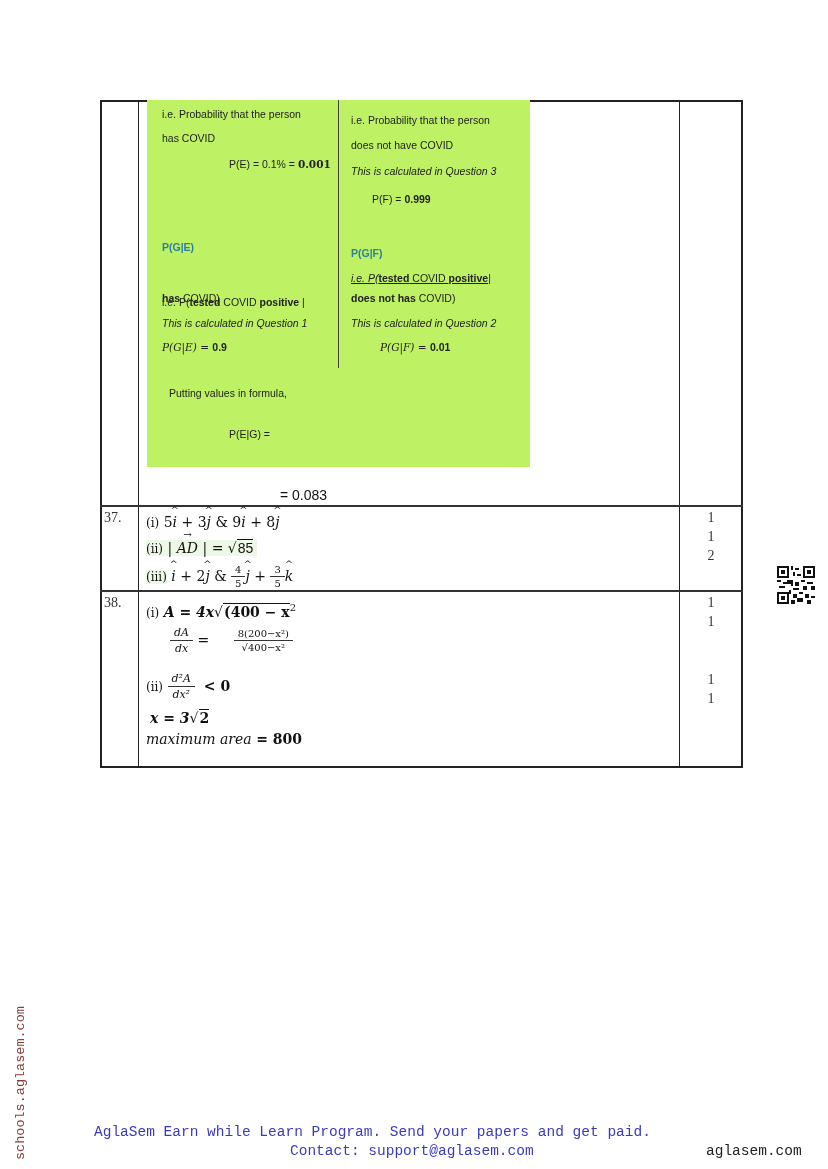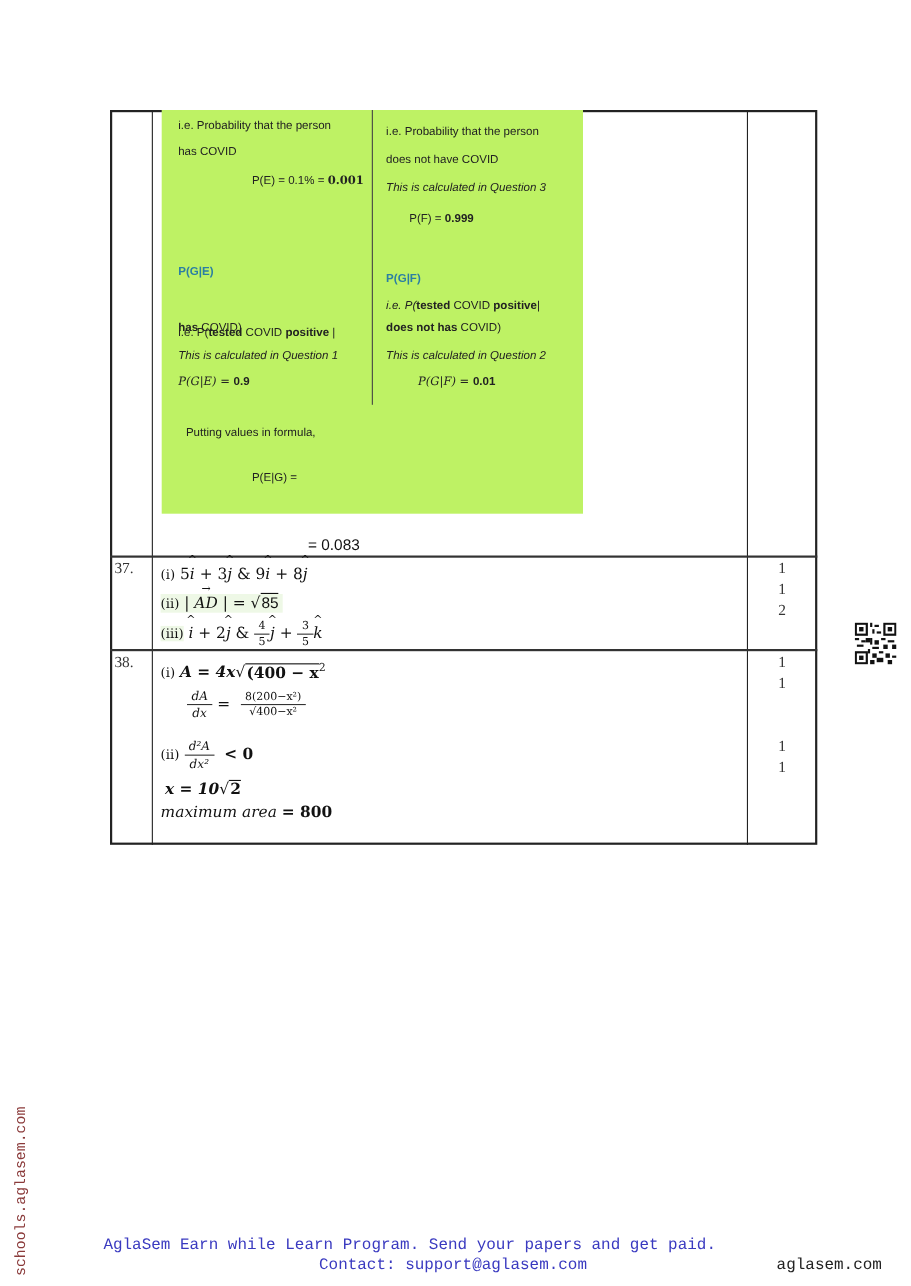--- a/index.html
+++ b/index.html
@@ -68,21 +68,21 @@
   <div class="txt sans it" style="left:204px; top:65px;">This is calculated in Question 3</div>
   <div class="txt sans" style="left:225px; top:93px;"><span>P(F) = </span><span class="b">0.999</span></div>
 
   <div class="txt sans teal" style="left:15px; top:141px;">P(G|E)</div>
   <div class="txt sans" style="left:15px; top:168px;margin-top:28px;"><span>i.e. P(</span><span class="b">tested</span><span> COVID </span><span class="b">positive</span><span> |</span></div>
   <div class="txt sans" style="left:15px; top:192px;"><span class="b">has</span><span> COVID)</span></div>
   <div class="txt sans it" style="left:15px; top:217px;">This is calculated in Question 1</div>
   <div class="txt sans" style="left:15px; top:241px;"><span class="ser it">P(G|E) = </span><span class="b">0.9</span></div>
 
   <div class="txt sans teal" style="left:204px; top:147px;">P(G|F)</div>
-  <div class="txt sans" style="left:204px; top:172px;"><span class="it">i.e. P(</span><span class="b">tested</span><span> COVID </span><span class="b">positive</span><span>|</span></div>
+  <div class="txt sans" style="left:204px; top:172px;text-decoration:underline;"><span class="it">i.e. P(</span><span class="b">tested</span><span> COVID </span><span class="b">positive</span><span>|</span></div>
   <div class="txt sans" style="left:204px; top:192px;"><span class="b">does not has</span><span> COVID)</span></div>
   <div class="txt sans it" style="left:204px; top:217px;">This is calculated in Question 2</div>
   <div class="txt sans" style="left:233px; top:241px;"><span class="ser it">P(G|F) = </span><span class="b">0.01</span></div>
 
   <div class="txt sans" style="left:22px; top:287px;">Putting values in formula,</div>
   <div class="txt sans" style="left:82px; top:328px;">
     <span>P(E|G) = </span>
   </div>
 </div>
 
@@ -117,35 +117,35 @@
 <div class="txt math" style="left:146px; top:602px;">
   <span style="font-size:12px;">(i)</span>
   <span class="mi b">A = 4x</span>√<span class="sqrt b">(400 − x</span><sup style="font-size:10px;">2</sup>
 </div>
 <div class="txt math" style="left:170px; top:626px;">
   <span class="frac mi" style="font-size:11px;">
       <span class="num">dA</span>
       <span class="den">dx</span>
     </span>
   =
-  <span class="frac" style="font-size:10px; margin-left:5px;">
+  <span class="frac" style="font-size:10px; margin-left:20px;">
       <span class="num">8(200−x²)</span>
       <span class="den">√<span>400−x²</span></span>
     </span>
 </div>
 <div class="txt math" style="left:146px; top:672px;">
   <span style="font-size:12px;">(ii)</span>
   <span class="frac mi" style="font-size:11px;">
       <span class="num">d²A</span>
       <span class="den">dx²</span>
     </span>
   &nbsp;<span class="b">&lt; 0</span>
 </div>
 <div class="txt math" style="left:150px; top:710px;">
-  <span class="mi b">x = 10</span>√<span class="sqrt b">2</span>
+  <span class="mi b">x = 3</span>√<span class="sqrt b">2</span>
 </div>
 <div class="txt math" style="left:146px; top:731px;">
   <span class="mi">maximum area</span>
   <span class="b">= 800</span>
 </div>
 <div class="marks" style="top:595px;">1</div>
 <div class="marks" style="top:614px;">1</div>
 <div class="marks" style="top:672px;">1</div>
 <div class="marks" style="top:691px;">1</div>
 

